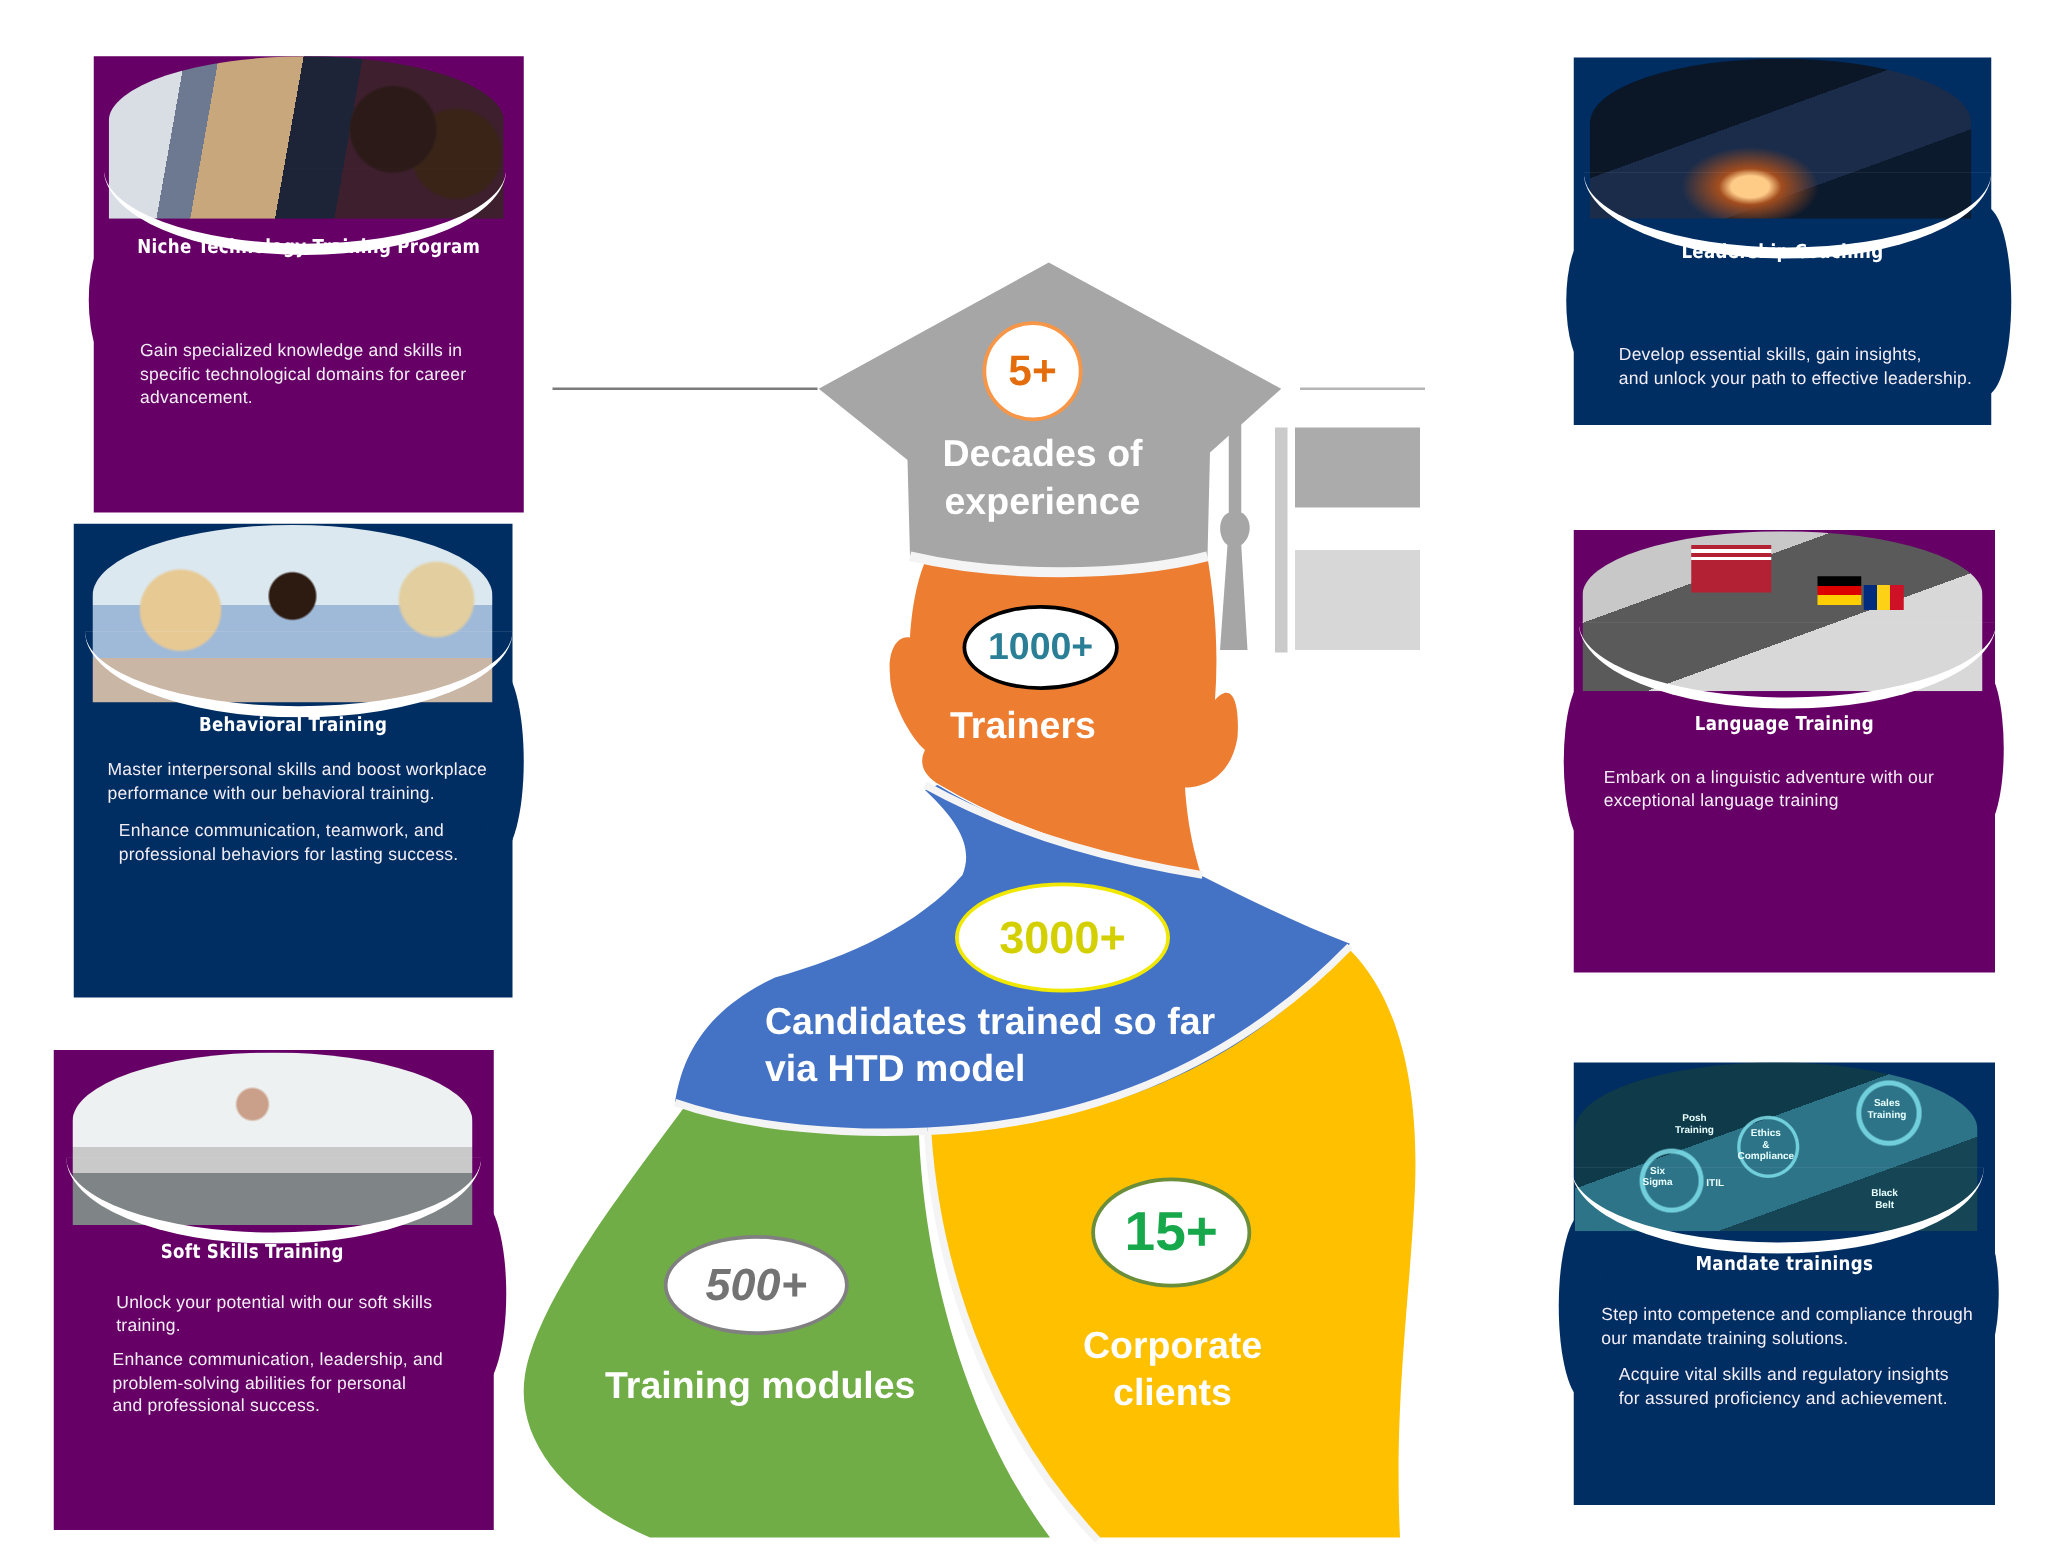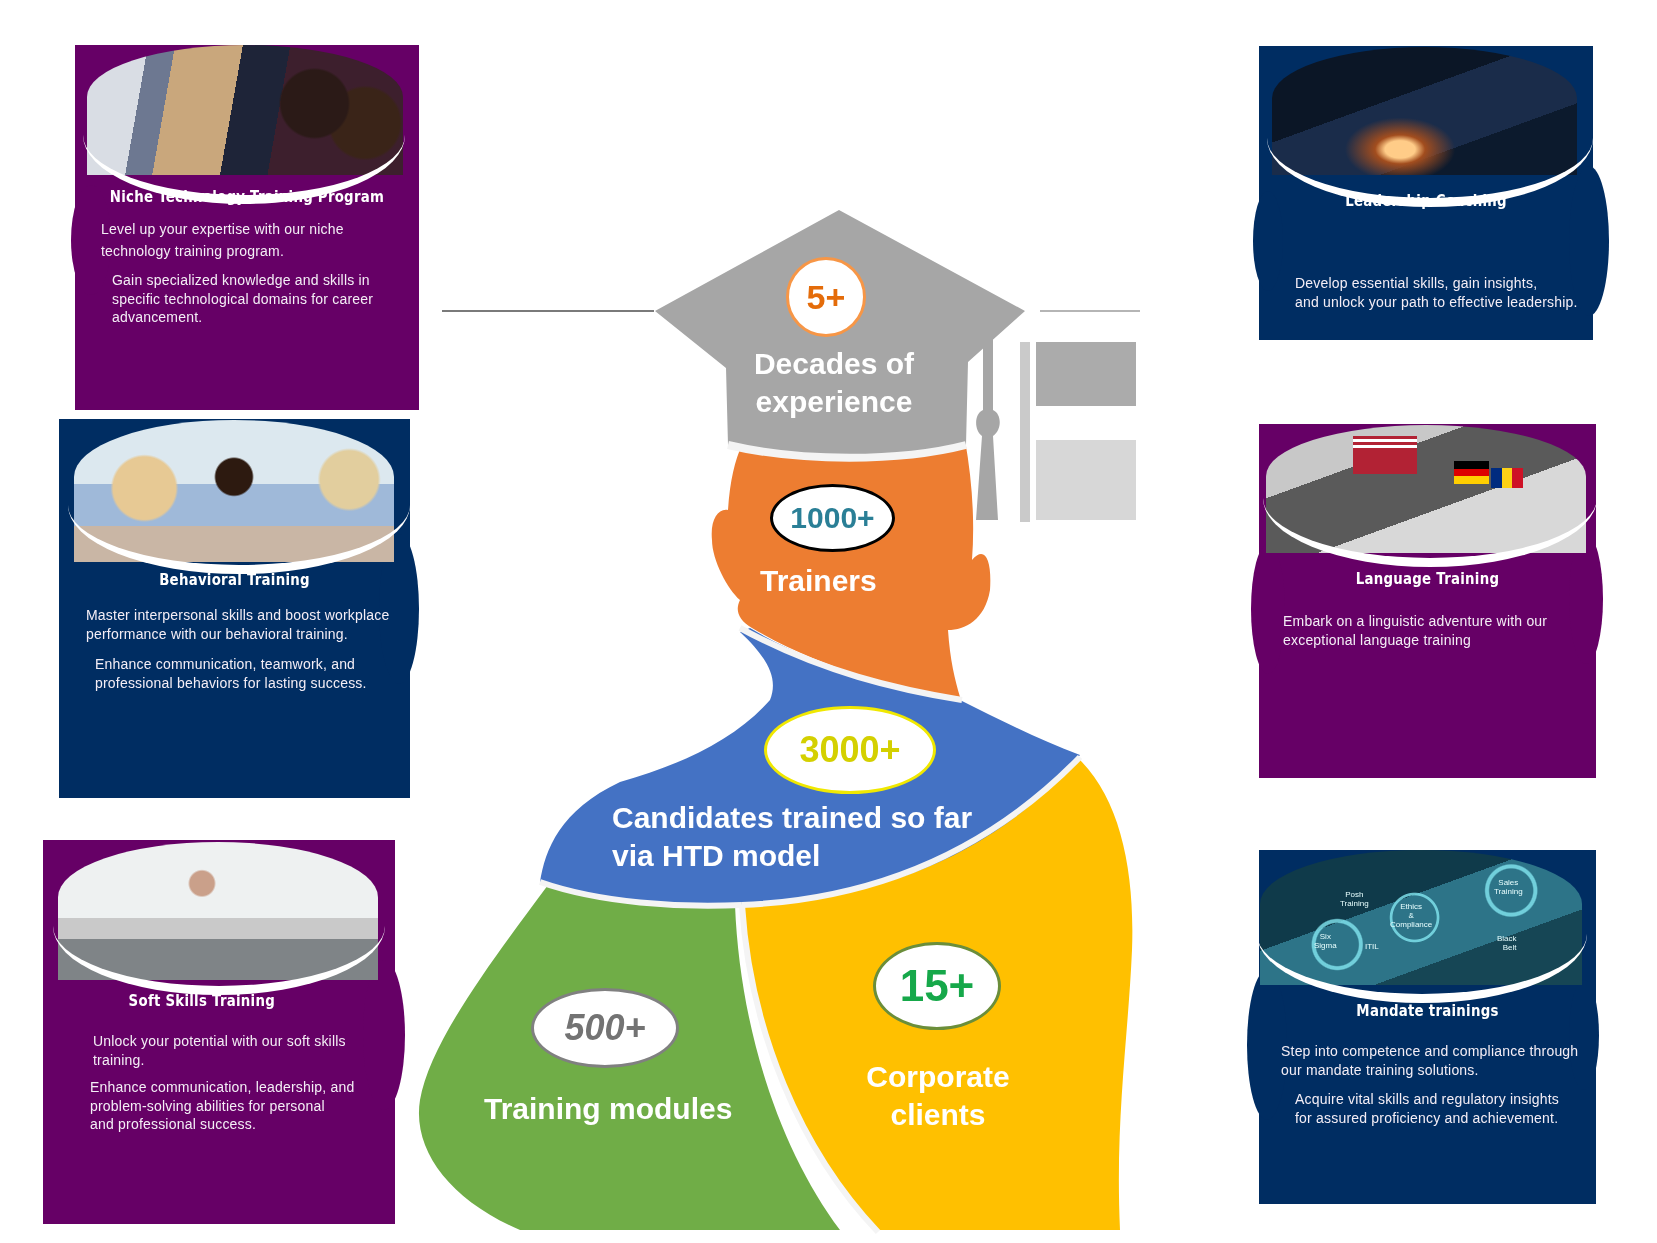--- a/index.html
+++ b/index.html
@@ -31,38 +31,36 @@
   .photo-lang { background:
       linear-gradient(180deg, #b22234 0 8%, #fff 8% 16%, #b22234 16% 24%, #fff 24% 32%, #b22234 32% 40%) 34% 12%/20% 30% no-repeat,
       linear-gradient(180deg, #000 0 33%, #dd0000 33% 66%, #ffce00 66% 100%) 66% 34%/11% 18% no-repeat,
       linear-gradient(90deg, #002b7f 0 33%, #fcd116 33% 66%, #ce1126 66% 100%) 78% 40%/10% 16% no-repeat,
       linear-gradient(160deg, #c8c8c8 0 30%, #5a5a5a 30% 60%, #d8d8d8 60% 100%); }
   .photo-mandate { background:
       radial-gradient(circle at 48% 50%, transparent 0 12%, rgba(130,230,240,.8) 12.5% 13.5%, transparent 14%),
       radial-gradient(circle at 24% 70%, transparent 0 8%, rgba(130,230,240,.8) 8.5% 9.5%, transparent 10%),
       radial-gradient(circle at 78% 30%, transparent 0 8%, rgba(130,230,240,.8) 8.5% 9.5%, transparent 10%),
       linear-gradient(160deg, #0f3a4a 0 40%, #2d7488 40% 70%, #164655 70% 100%); }
-  .photo-label { position:absolute; font-size:8px; font-weight:normal; color:#e8ffff; text-align:center; line-height:9px; }
+  .photo-label { position:absolute; font-size:8px; font-weight:bold; color:#e8ffff; text-align:center; line-height:9px; }
 
   .hline { position:absolute; background:#7a7a7a; height:2px; }
   .artifact { position:absolute; background:#a6a6a6; }
   .stat-circle { position:absolute; background:#fff; border-radius:50%; display:flex; align-items:center; justify-content:center; font-weight:bold; font-family:"Liberation Sans", sans-serif; box-sizing:border-box; }
   .stat-label { position:absolute; color:#fff; font-weight:bold; font-family:"Liberation Sans", sans-serif; font-size:30px; line-height:38px; white-space:pre-line; }
 </style>
 </head>
 <body>
 
 <div class="card" style="left:75px;top:45px;width:344px;height:365px;">
   <div class="bg purple"></div>
   <div class="bulge purple" style="left:-4px;top:140px;width:40px;height:110px;"></div>
   <div class="photo photo-tech" style="left:12px;top:0;width:316px;height:130px;"></div>
   <div class="arc" style="left:8px;top:90px;width:322px;"></div>
   <div class="title" style="top:143px;">Niche Technology Training Program</div>
-  <div class="p" style="left:26px;top:173px;line-height:22px;">Level up your expertise with our niche
-technology training program.</div>
   <div class="p" style="left:37px;top:226px;">Gain specialized knowledge and skills in
 specific  technological domains for career
 advancement.</div>
 </div>
 
 <div class="card" style="left:59px;top:419px;width:351px;height:379px;">
   <div class="bg navy"></div>
   <div class="bulge navy" style="left:320px;top:115px;width:40px;height:150px;"></div>
   <div class="photo photo-behav" style="left:15px;top:1px;width:320px;height:142px;"></div>
   <div class="arc" style="left:9px;top:86px;width:342px;"></div>
@@ -116,21 +114,21 @@
     <div class="photo-label" style="left:80px;top:40px;white-space:pre-line;">Posh
 Training</div>
     <div class="photo-label" style="left:130px;top:52px;white-space:pre-line;">Ethics
 &amp;
 Compliance</div>
     <div class="photo-label" style="left:234px;top:28px;white-space:pre-line;">Sales
 Training</div>
     <div class="photo-label" style="left:54px;top:82px;white-space:pre-line;">Six
 Sigma</div>
     <div class="photo-label" style="left:105px;top:92px;white-space:pre-line;">ITIL</div>
-    <div class="photo-label" style="left:237px;top:84px;white-space:pre-line;text-align:right;">Black
+    <div class="photo-label" style="left:237px;top:100px;white-space:pre-line;">Black
 Belt</div>
   </div>
   <div class="arc" style="left:-2px;top:84px;width:330px;"></div>
   <div class="title" style="top:152px;">Mandate trainings</div>
   <div class="p" style="left:22px;top:192px;">Step into competence and compliance through
  our mandate training solutions.</div>
   <div class="p" style="left:36px;top:240px;">Acquire vital skills and regulatory insights
 for assured proficiency and achievement.</div>
 </div>
 

